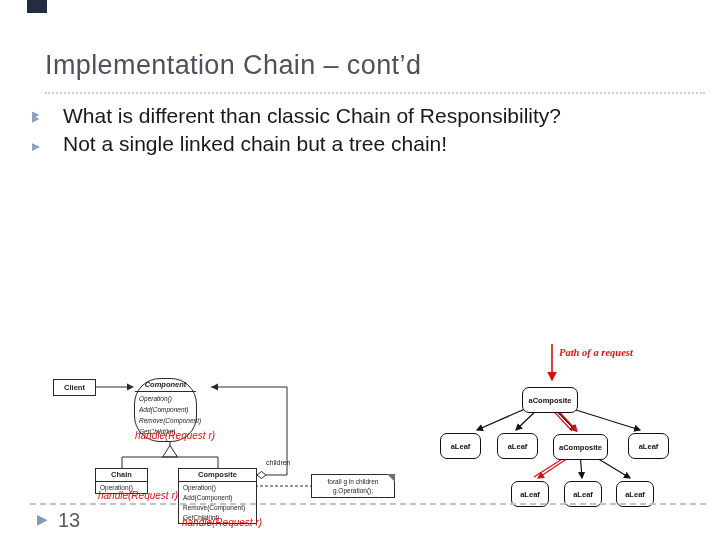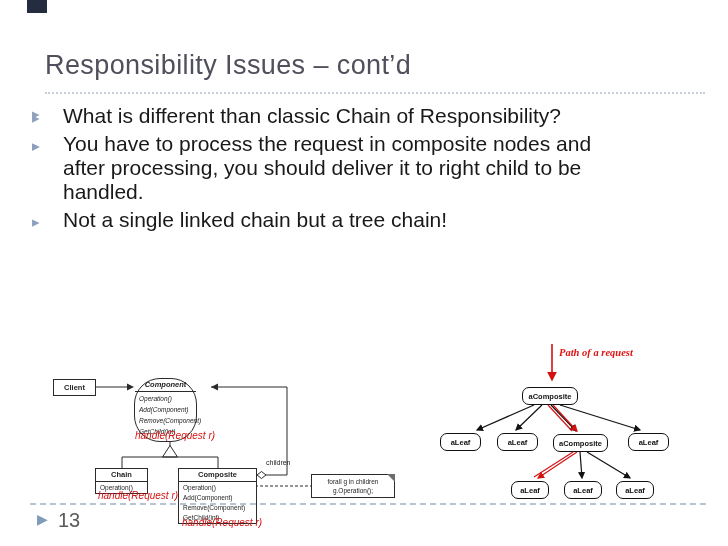--- a/index.html
+++ b/index.html
@@ -27,56 +27,53 @@
   .red-note{position:absolute;color:#d61313;font-weight:normal;font-style:italic;font-size:10px;white-space:nowrap;}
   .children-label{position:absolute;left:221px;top:85px;font-size:7px;color:#1d1d1d;}
   .note-box{position:absolute;left:266px;top:100px;width:84px;height:24px;border:1px solid #2b2b2b;
             background:#fff;box-sizing:border-box;font-size:6.5px;line-height:8.5px;text-align:center;padding-top:3px;color:#1d1d1d;}
   .note-fold{position:absolute;top:-1px;right:-1px;width:0;height:0;
              border-top:8px solid #6d6d6d;border-left:8px solid transparent;}
 
   
   .tree-panel{position:absolute;left:430px;top:340px;width:298px;height:166px;}
   .tree-panel svg{position:absolute;left:0;top:0;}
-  .tnode{position:absolute;height:18px;background:#fff;border:1.5px solid #111;border-radius:7px;
+  .tnode{position:absolute;height:26px;background:#fff;border:1.5px solid #111;border-radius:7px;
          box-sizing:border-box;display:flex;align-items:center;justify-content:center;
          font-size:7.5px;font-weight:bold;color:#111;}
   .path-label{position:absolute;left:129px;top:7px;color:#e01212;font-weight:bold;font-style:italic;font-size:10.5px;white-space:nowrap;font-family:Liberation Serif, serif;}
 
   
   .footer-rule{position:absolute;left:30px;top:503px;width:676px;height:0;border-top:2px dashed #b7c5d2;}
   .page-arrow{position:absolute;left:37px;top:511px;font-size:14px;color:#7e9cba;}
   .page-num{position:absolute;left:58px;top:509px;font-size:20px;color:#5a5a5a;}
 </style>
 </head>
 <body>
 
 <div class="slide">
 
   <div class="corner-accent"></div>
 
-  <div class="slide-title">Responsibility Issues – cont’d</div>
+  <div class="slide-title">Implementation Chain – cont’d</div>
   <div class="title-underline"></div>
 
   <ul class="bullets">
     <li>
       <span class="bmark">▸</span>
     </li>
     <li>
       <span class="bmark">▸</span>
       <span class="btext">What is different than classic Chain of Responsibility?</span>
     </li>
     <li>
       <span class="bmark">▸</span>
     </li>
     <li>
       <span class="bmark">▸</span>
-      <span class="btext">You have to process the request in composite nodes and
-after processing, you should deliver it to right child to be
-handled.</span>
     </li>
     <li>
       <span class="bmark">▸</span>
       <span class="btext">Not a single linked chain but a tree chain!</span>
     </li>
   </ul>
 
   <div class="uml-panel">
     <svg width="367" height="156">
 

